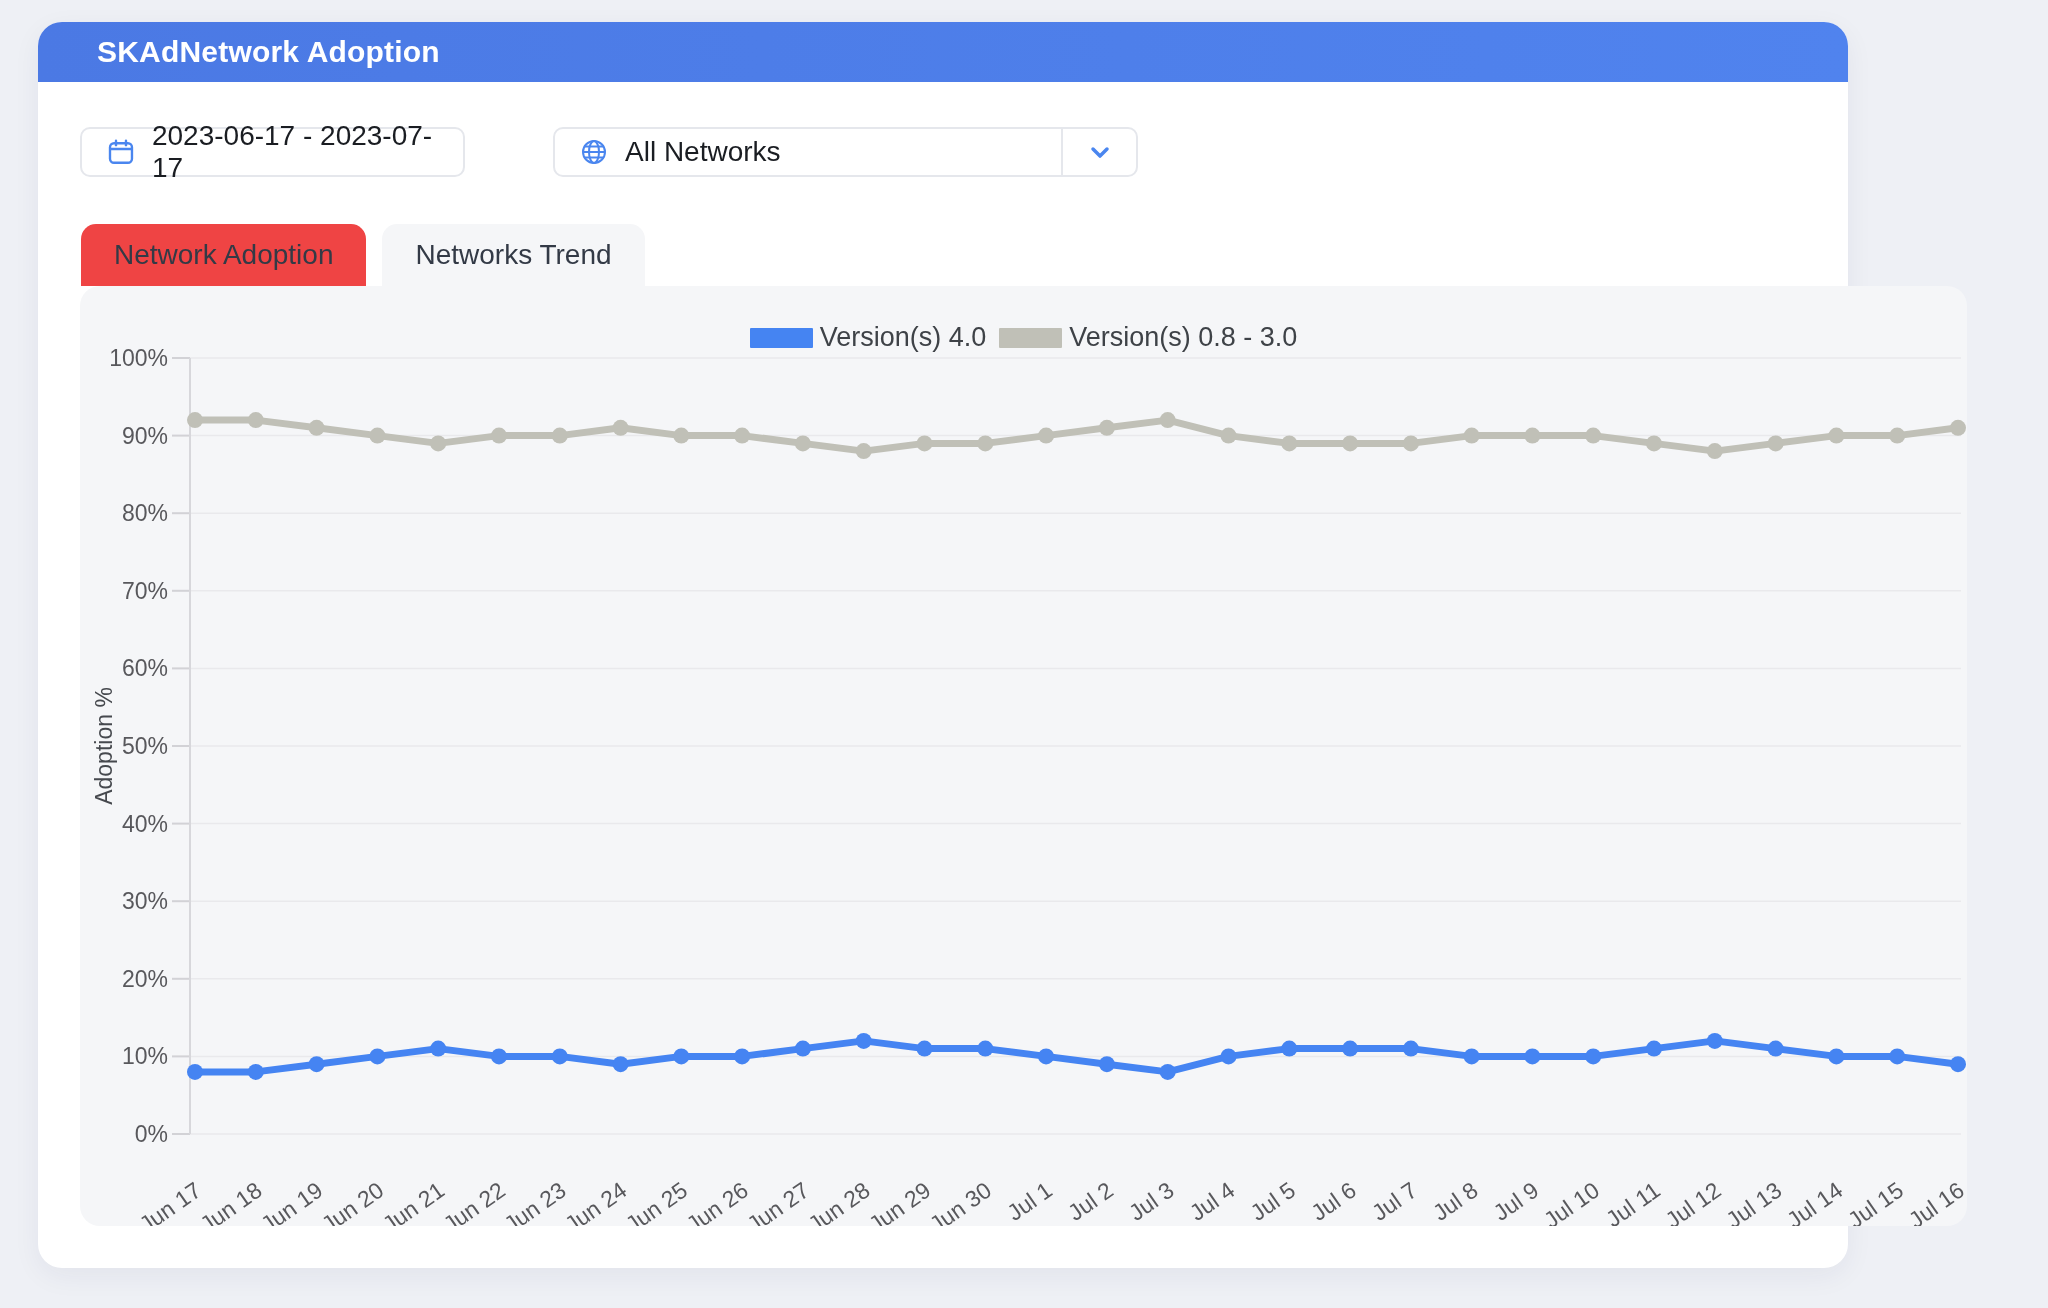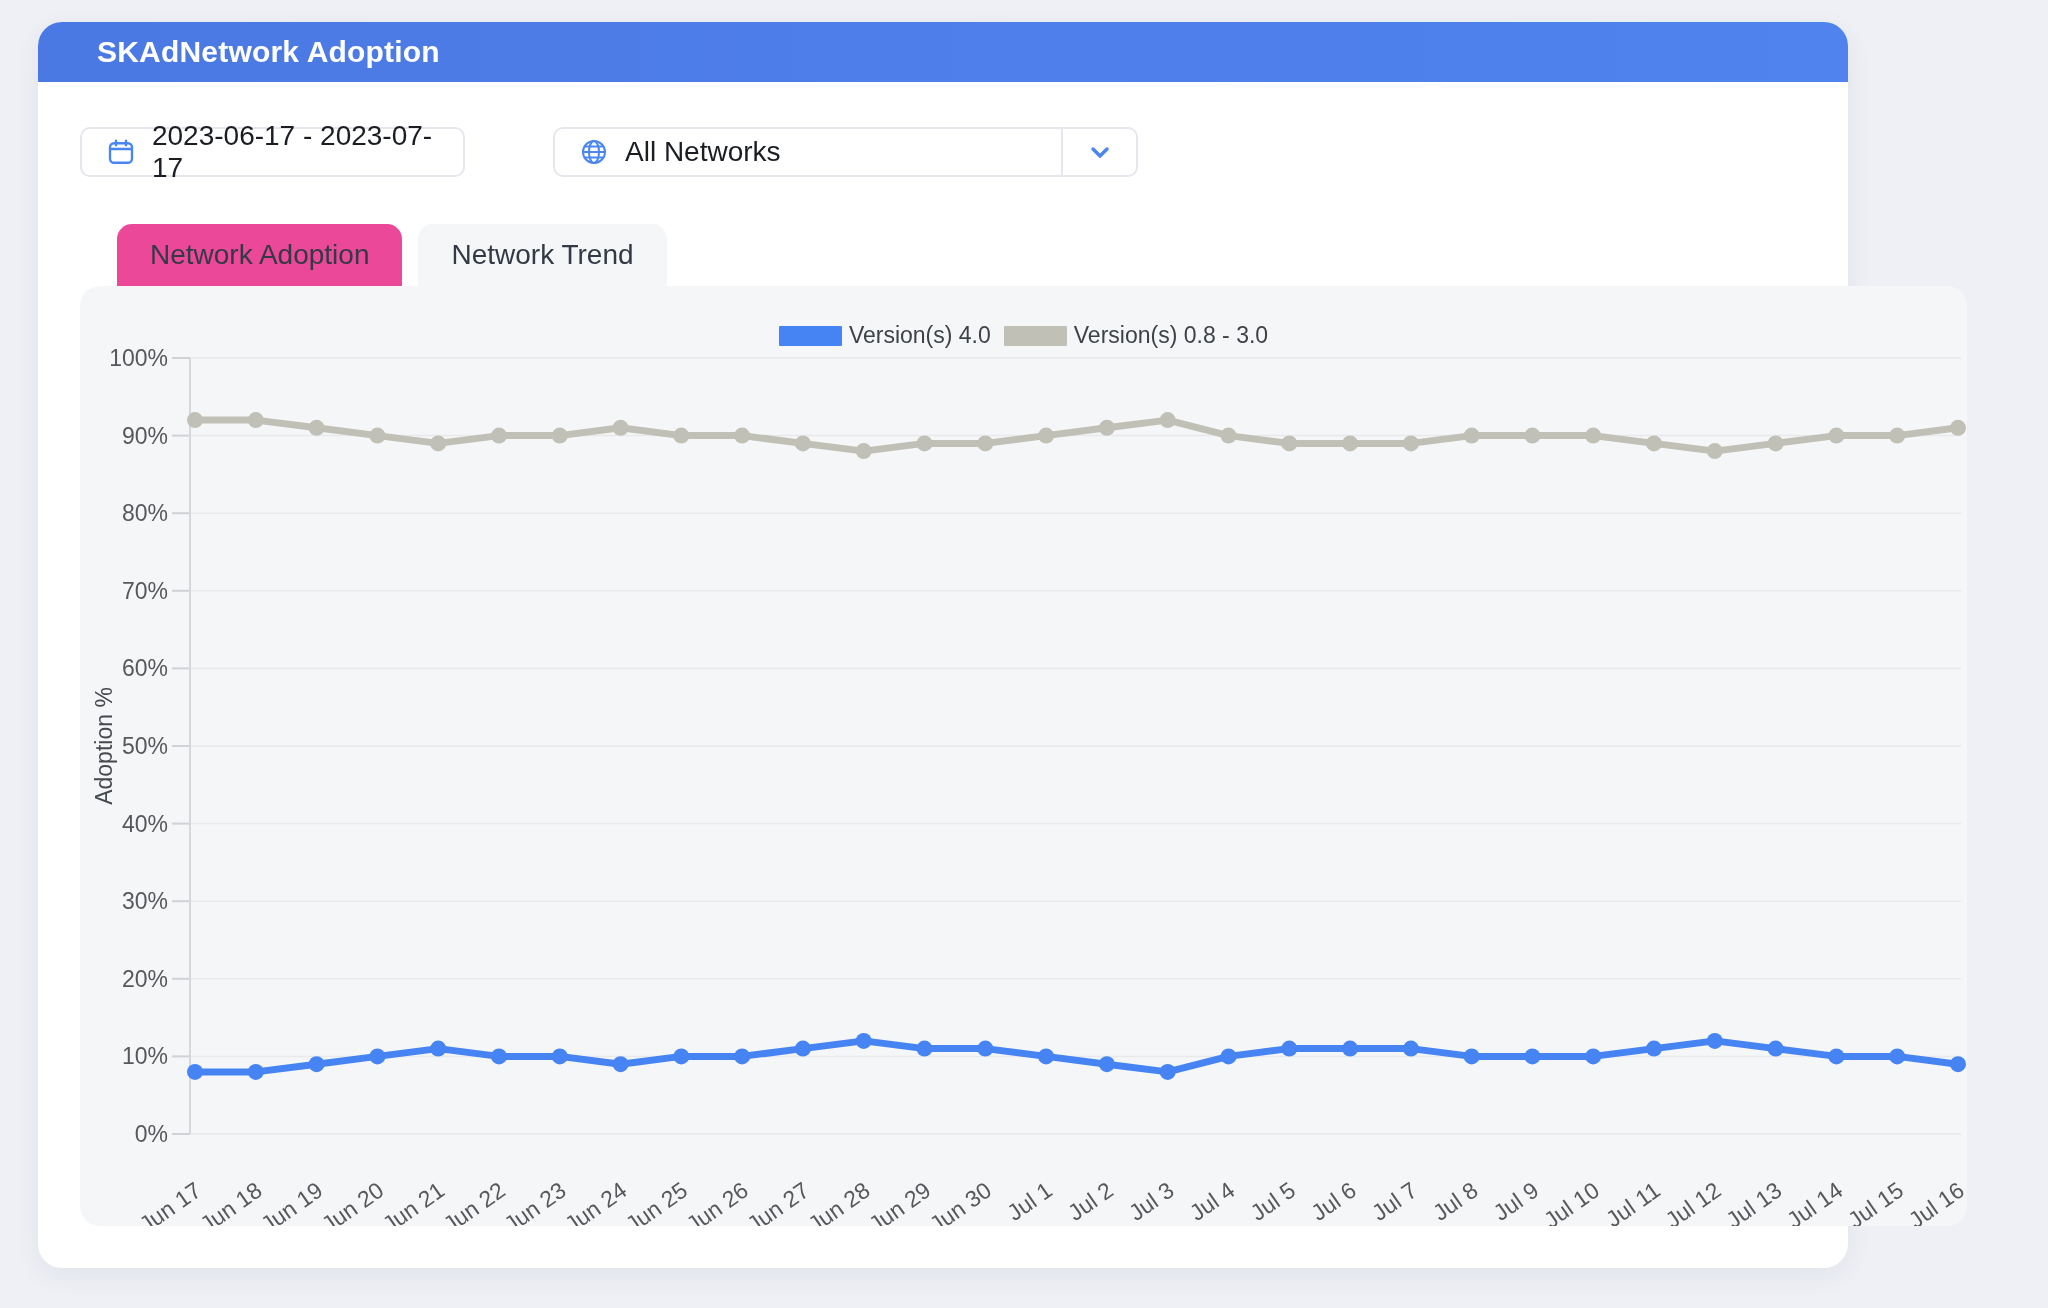--- a/index.html
+++ b/index.html
@@ -41,35 +41,35 @@
   .chev-zone {
     position: absolute; right: 0; top: 0; width: 73px; height: 100%;
     display: flex; align-items: center; justify-content: center; cursor: pointer;
   }
   .tabs { position: absolute; left: 43px; top: 202px; display: flex; gap: 16px; }
   .tab {
     height: 62px; display: flex; align-items: center; padding: 0 33px;
     border-radius: 15px 15px 0 0; font-size: 28px; color: #333a46;
     font-weight: 500; cursor: pointer; white-space: nowrap;
   }
-  .tab-inactive { background: #ec4899; margin-left: 36px; }
+  .tab-inactive { background: #ef4444; }
   .tab-active { background: #f5f6f8; }
   .panel {
     position: absolute; left: 42px; top: 264px;
     width: 1887px; height: 940px;
     background: #f5f6f8; border-radius: 20px;
   }
   .legend {
     position: absolute; left: 0; right: 0; top: 36px;
     display: flex; justify-content: center; align-items: center; gap: 13px;
     z-index: 2;
   }
   .legend-item { display: flex; align-items: center; gap: 7px; }
   .legend-swatch { width: 63px; height: 20px; display: inline-block; border-radius: 1px; }
-  .legend-label { font-size: 23px; color: #3e4247; }
+  .legend-label { font-size: 27px; color: #3e4247; }
   #chart { position: absolute; left: 0; top: 0; width: 1887px; height: 940px; }
   .tick-text { font-size: 23px; fill: #58585c; font-family: "Liberation Sans", sans-serif; }
   .axis-title { font-size: 23px; fill: #46494e; font-family: "Liberation Sans", sans-serif; }
 </style>
 </head>
 <body>
 
 <div class="card">
 
   <div class="header">
@@ -98,21 +98,21 @@
     <div class="select-divider"></div>
     <div class="chev-zone">
       <svg width="28" height="28" viewBox="0 0 24 24" fill="none" stroke="#4a86ef" stroke-width="3" stroke-linecap="round" stroke-linejoin="round">
         <polyline points="6,9.5 12,15.5 18,9.5"></polyline>
       </svg>
     </div>
   </div>
 
   <div class="tabs">
     <div class="tab tab-inactive">Network Adoption</div>
-    <div class="tab tab-active">Network Trend</div>
+    <div class="tab tab-active">Networks Trend</div>
   </div>
 
   <div class="panel">
     <div class="legend" id="legend">
         <div class="legend-item">
           <span class="legend-swatch" style="background: rgb(69, 132, 242);"></span>
           <span class="legend-label">Version(s) 4.0</span>
         </div>
         <div class="legend-item">
           <span class="legend-swatch" style="background: rgb(192, 192, 183);"></span>

